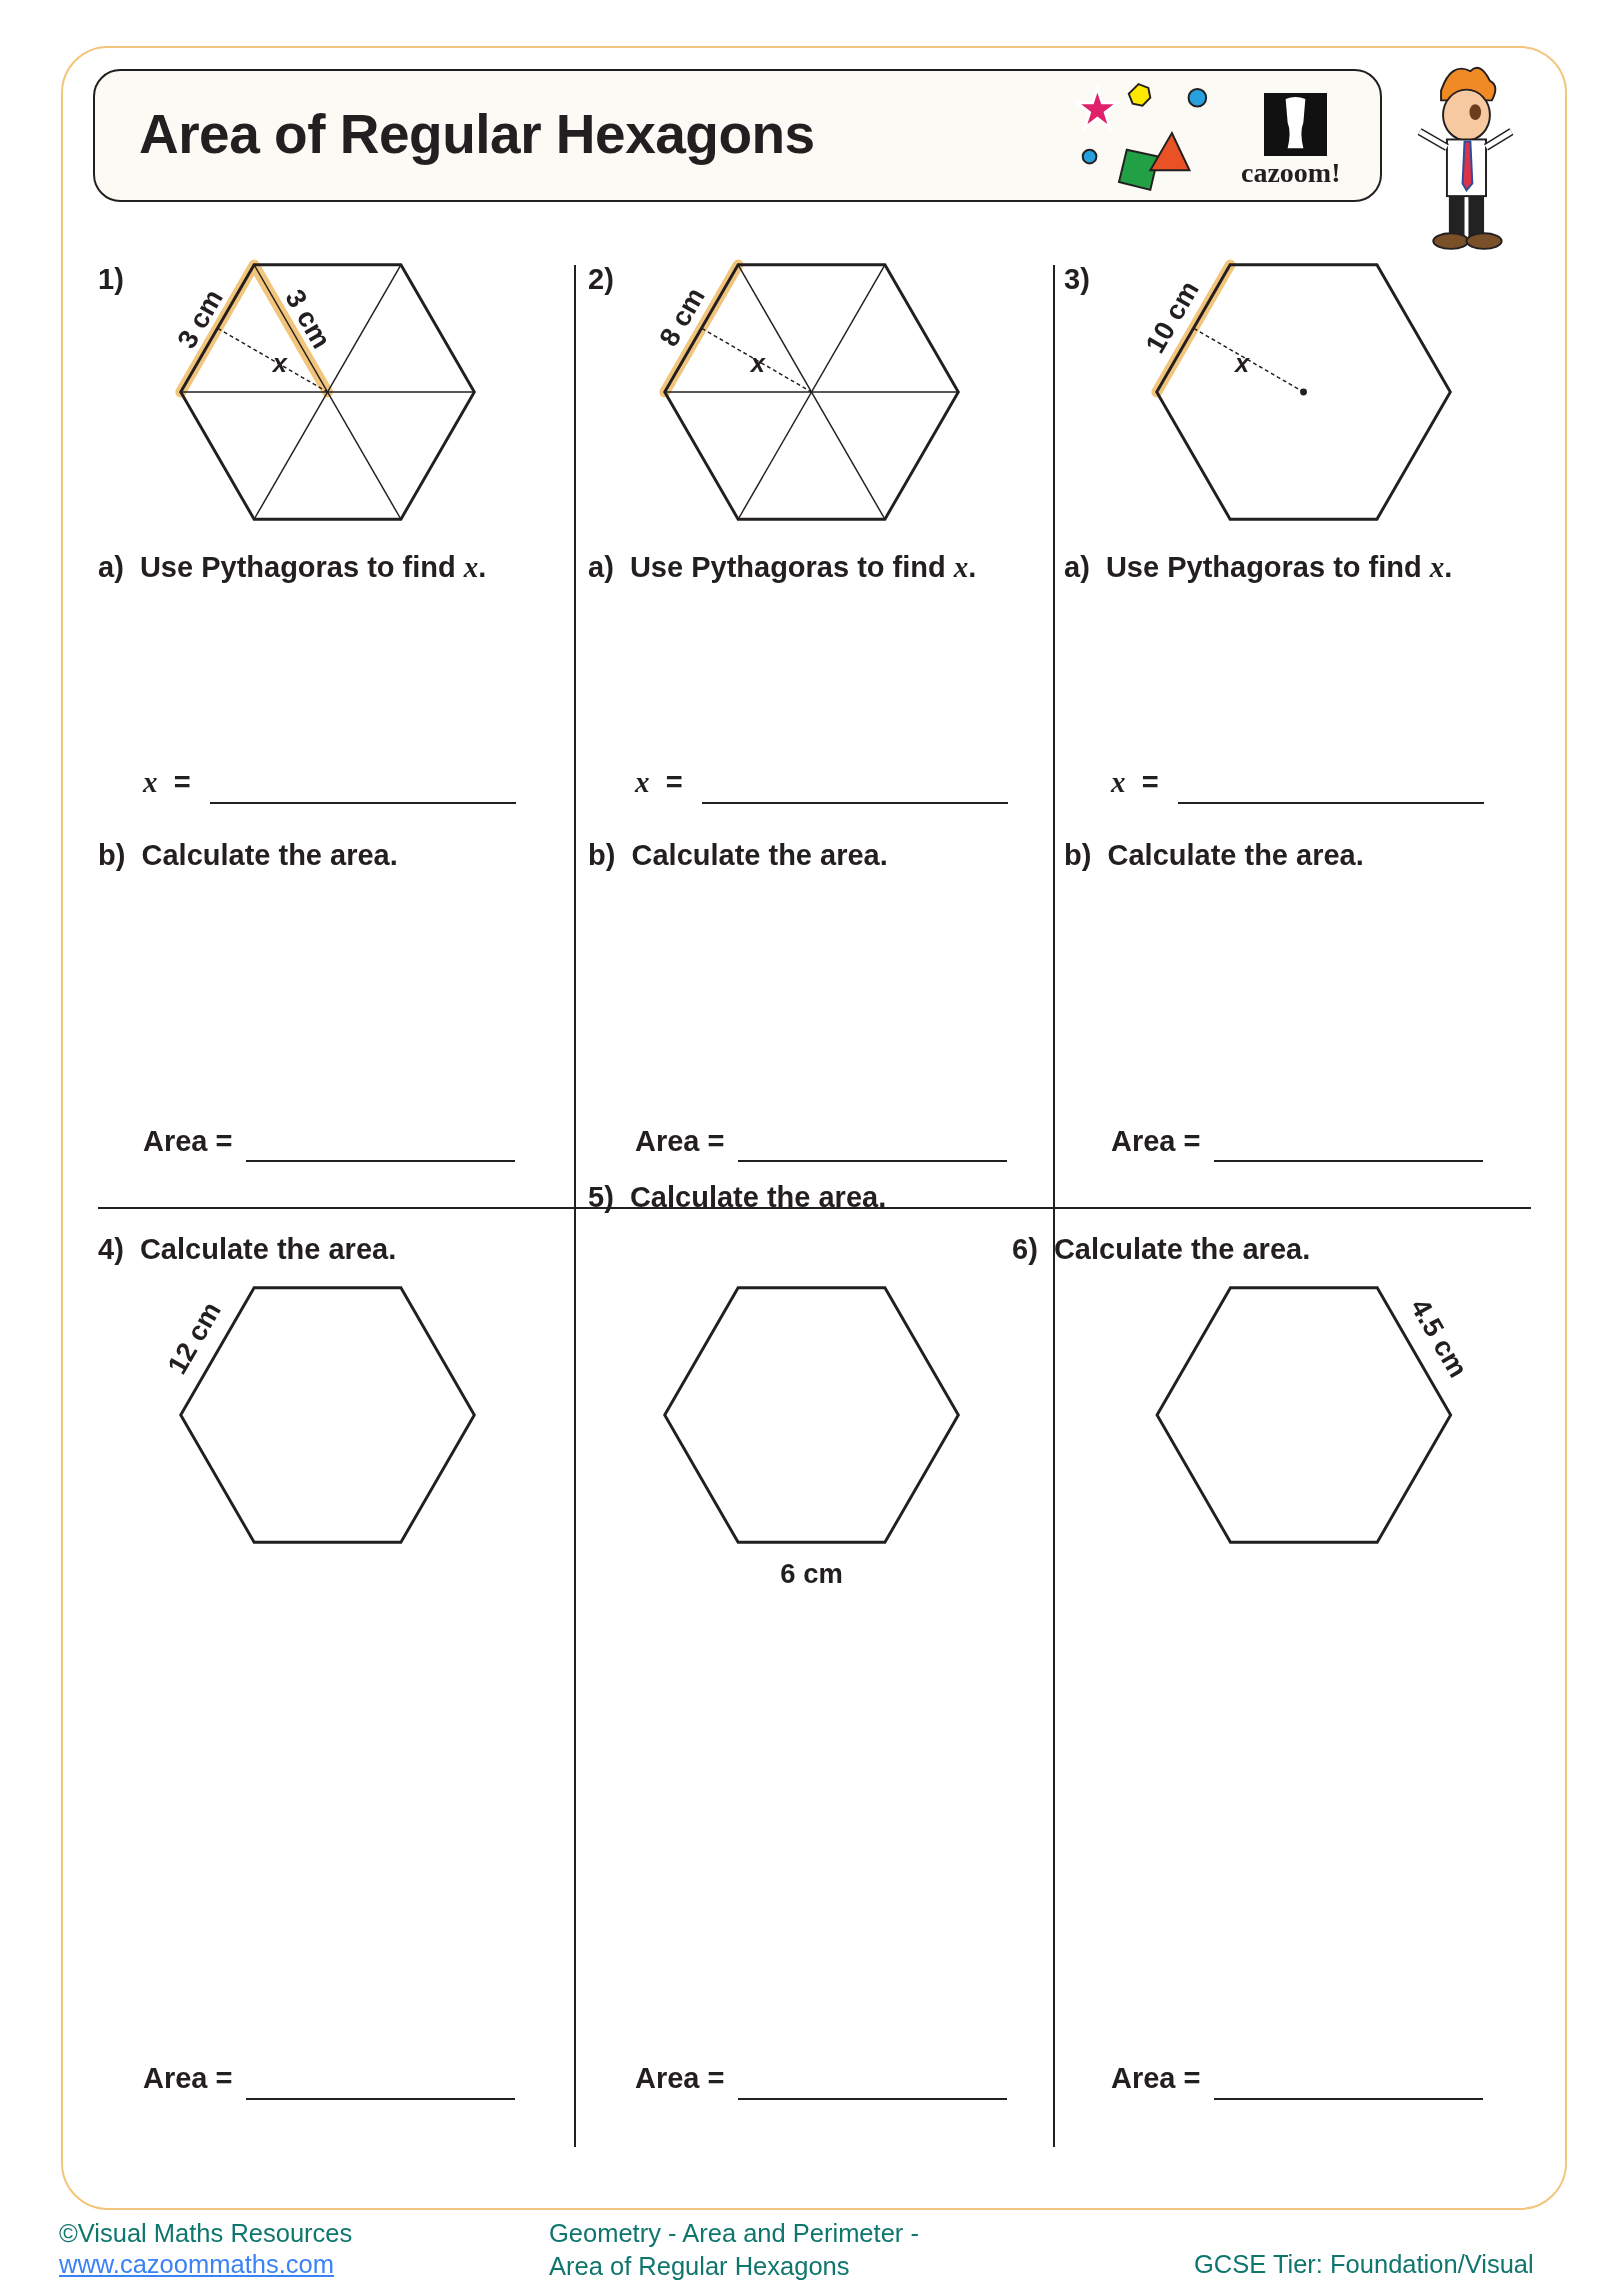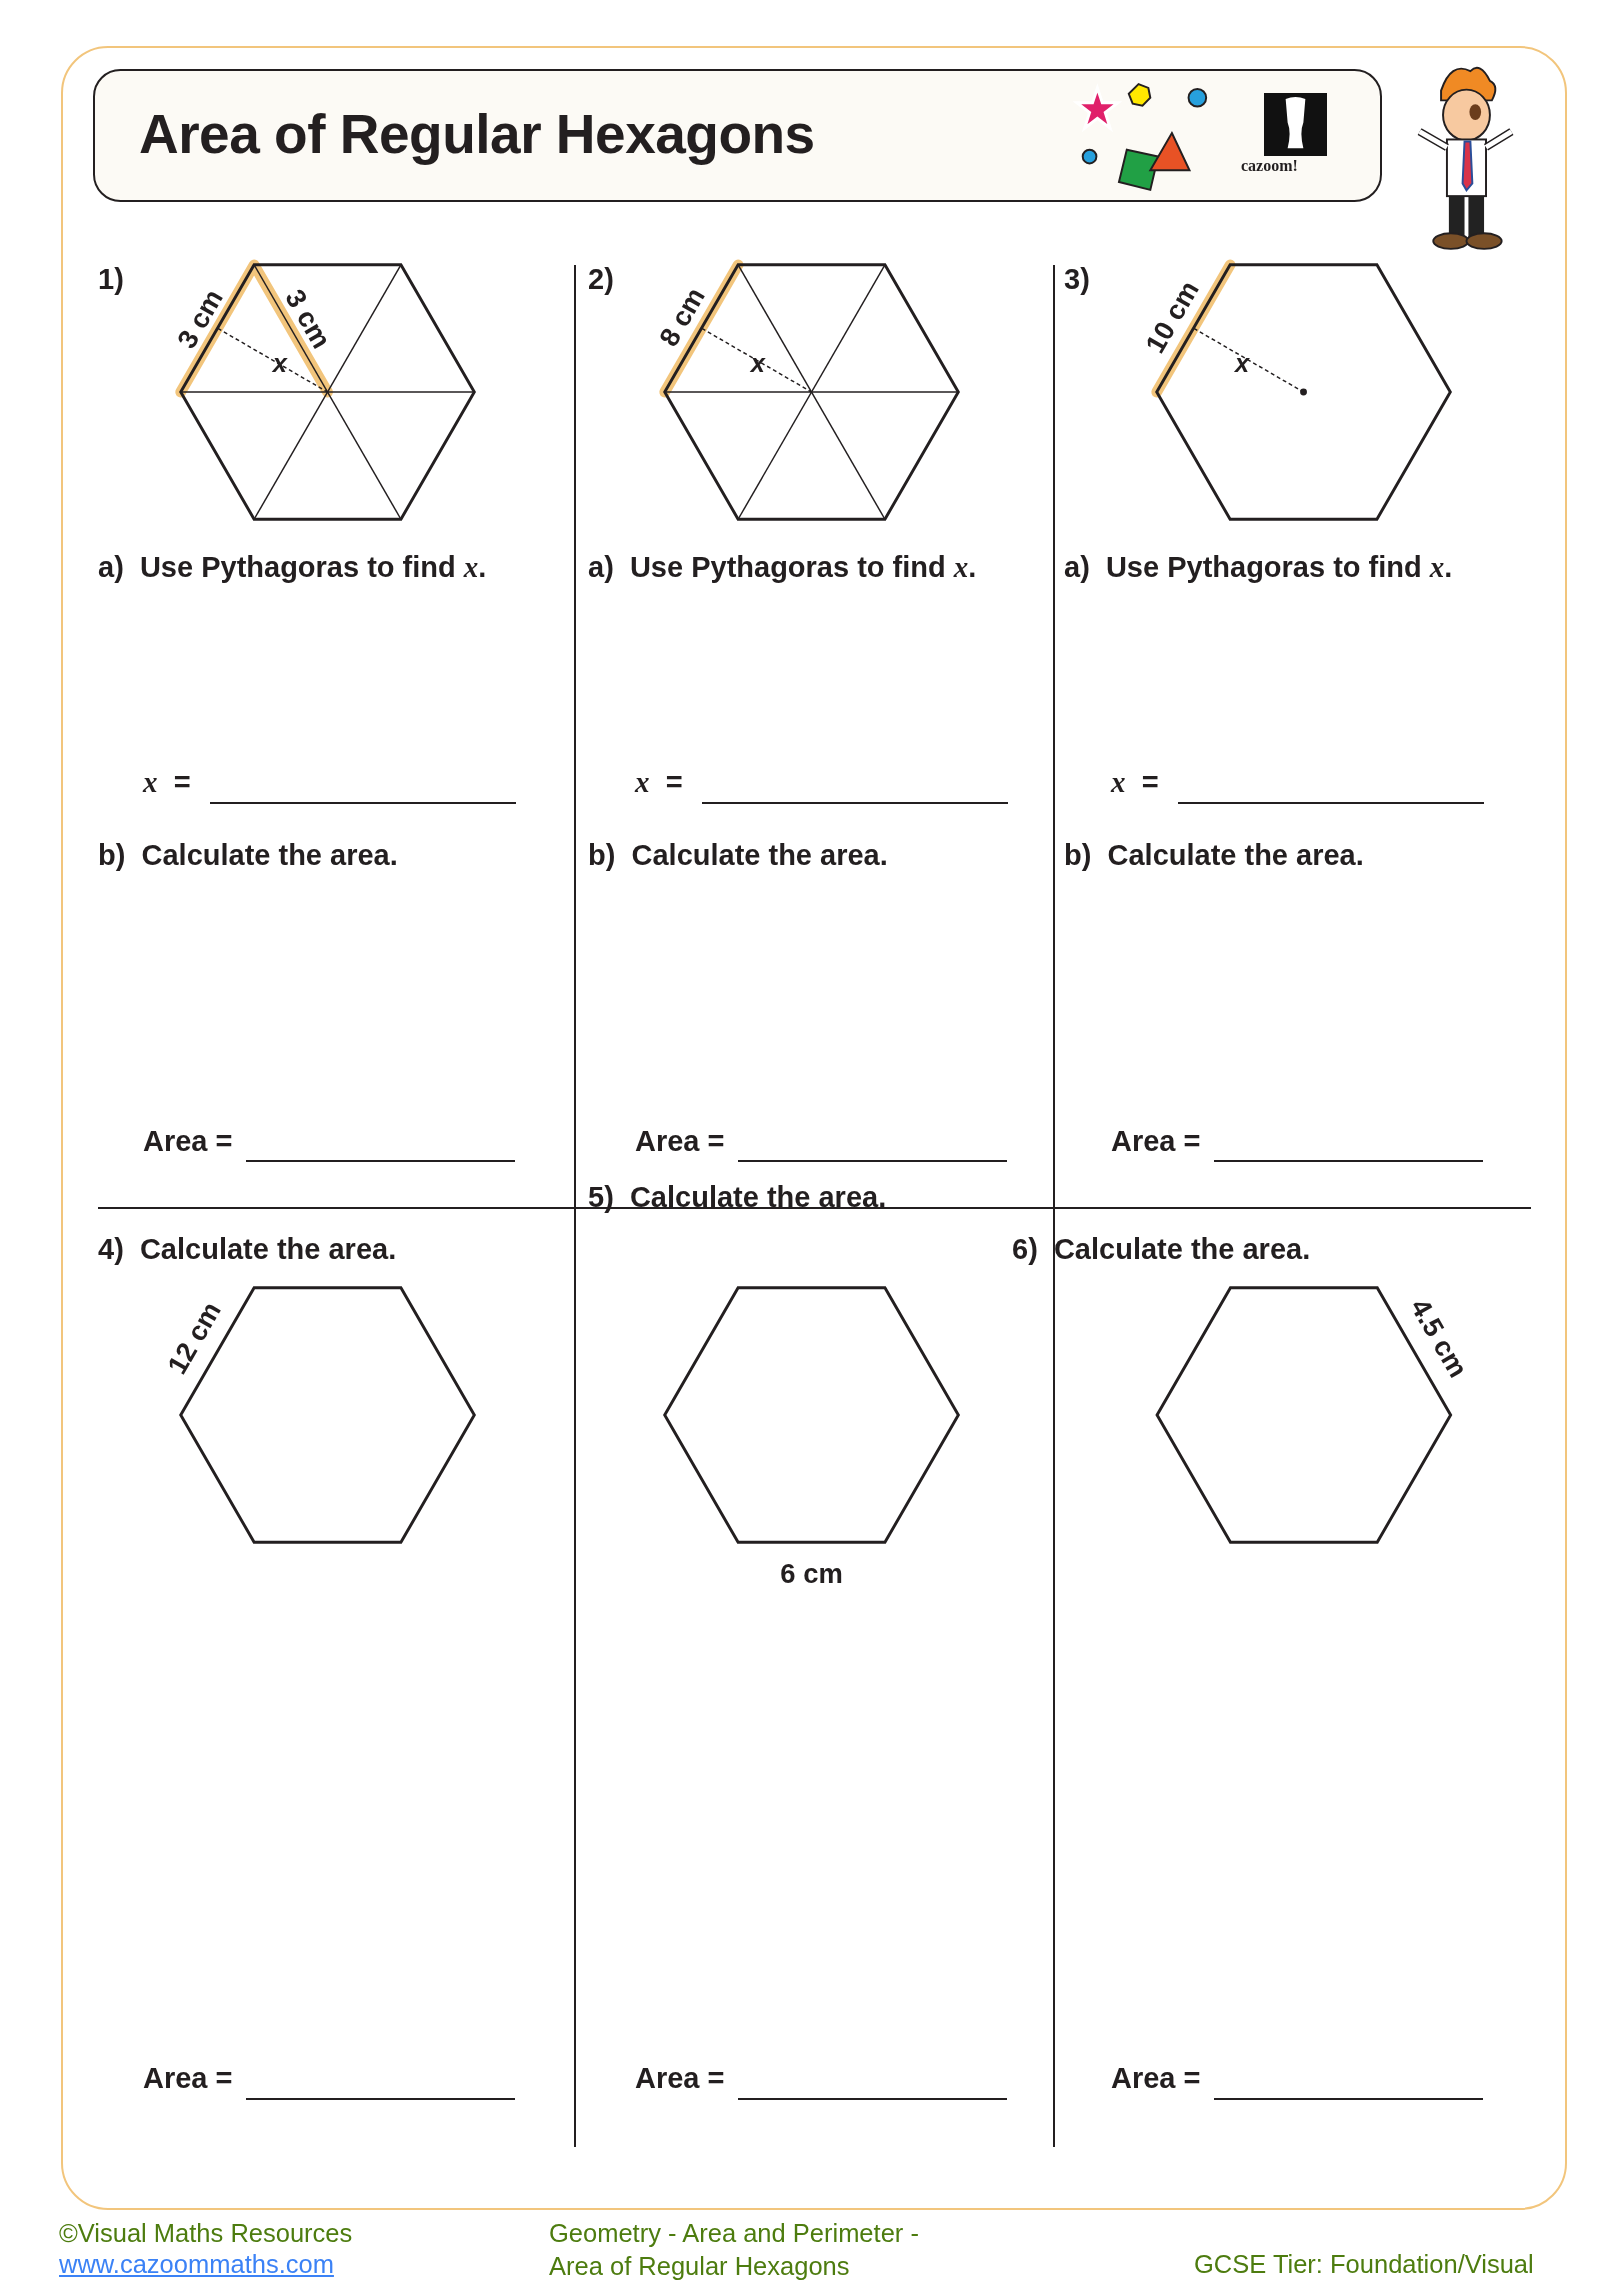--- a/index.html
+++ b/index.html
@@ -10,21 +10,21 @@
            border-radius:47px; box-sizing:border-box; }
   .title-box { left:93px; top:69px; width:1289px; height:133px; border:2.9px solid #231f20;
                border-radius:27.4px; background:#fcfaf5; box-sizing:border-box; }
   .title { left:139px; top:102px; font-size:55px; font-weight:bold; letter-spacing:-0.5px; }
   .vline { width:2px; background:#231f20; }
   .hline { height:2px; background:#231f20; }
   .qnum, .qtext, .ans-label { font-size:29px; font-weight:bold; }
   .qnum { font-weight:normal; font-weight:bold; }
   .ans-line { height:2px; background:#231f20; }
   .xvar { font-family:"Liberation Serif", serif; font-style:italic; font-weight:bold; }
-  .footer { font-size:25.5px; color:#4d7c0f; }
+  .footer { font-size:25.5px; color:#0f766e; }
   svg text { font-family:"Liberation Sans", sans-serif; }
 </style>
 </head>
 <body>
 
 <div class="abs frame"></div>
 
 <div class="abs title-box"></div>
 <div class="abs title">Area of Regular Hexagons</div>
 
@@ -37,21 +37,21 @@
     <polygon points="60,75 92,82 84,116 52,108" fill="#21a045"></polygon>
     <polygon points="106,58 124,96 84,96" fill="#e85225"></polygon>
   </g>
 </svg>
 
 <div class="abs" style="left:1264px;top:93px;width:63px;height:63px;background:#111;">
   <svg width="63" height="63" viewBox="0 0 64 64">
     <path d="M22,6 Q32,2 42,6 L40,30 Q36,40 40,56 L24,56 Q28,40 24,30 Z" fill="#ffffff"></path>
   </svg>
 </div>
-<div class="abs" style="left:1241px;top:157px;font-family:'Liberation Serif',serif;font-weight:bold;font-size:16px;">cazoom!</div>
+<div class="abs" style="left:1241px;top:157px;font-family:'Liberation Serif',serif;font-weight:bold;font-size:28px;">cazoom!</div>
 
 <svg class="abs" style="left:1402px;top:61px" width="127" height="196" viewBox="0 0 130 200">
   <path d="M40,30 Q50,0 70,10 Q80,0 90,20 Q100,25 92,40 L40,40 Z" fill="#f08a24" stroke="#231f20" stroke-width="2"></path>
   <ellipse cx="66" cy="55" rx="24" ry="26" fill="#f7c9a0" stroke="#231f20" stroke-width="2"></ellipse>
   <ellipse cx="75" cy="52" rx="6" ry="8" fill="#6b3d1c"></ellipse>
   <rect x="46" y="80" width="40" height="58" fill="#ffffff" stroke="#231f20" stroke-width="2"></rect>
   <polygon points="64,82 70,82 72,125 66,132 62,125" fill="#d8334a" stroke="#2a4e9a" stroke-width="2"></polygon>
   <path d="M46,88 L18,72 M86,88 L112,72" stroke="#231f20" stroke-width="8"></path>
   <path d="M46,88 L18,72 M86,88 L112,72" stroke="#ffffff" stroke-width="5"></path>
   <rect x="48" y="138" width="16" height="42" fill="#222"></rect>

